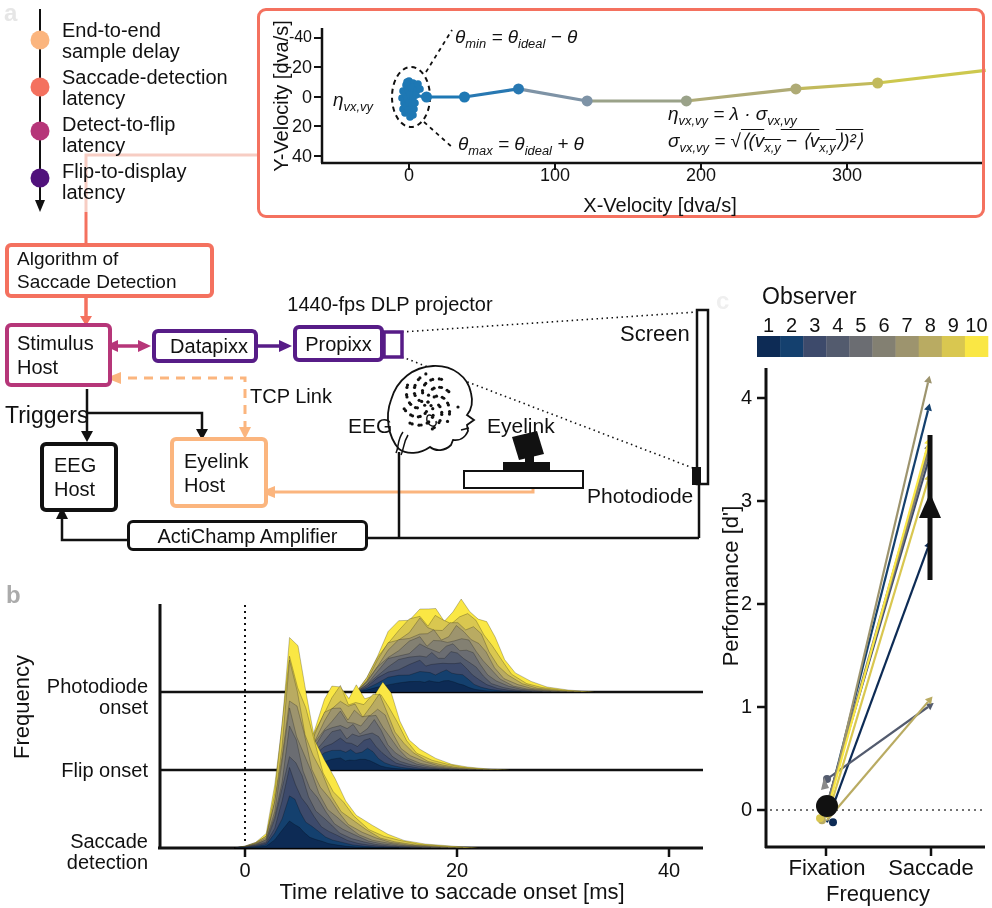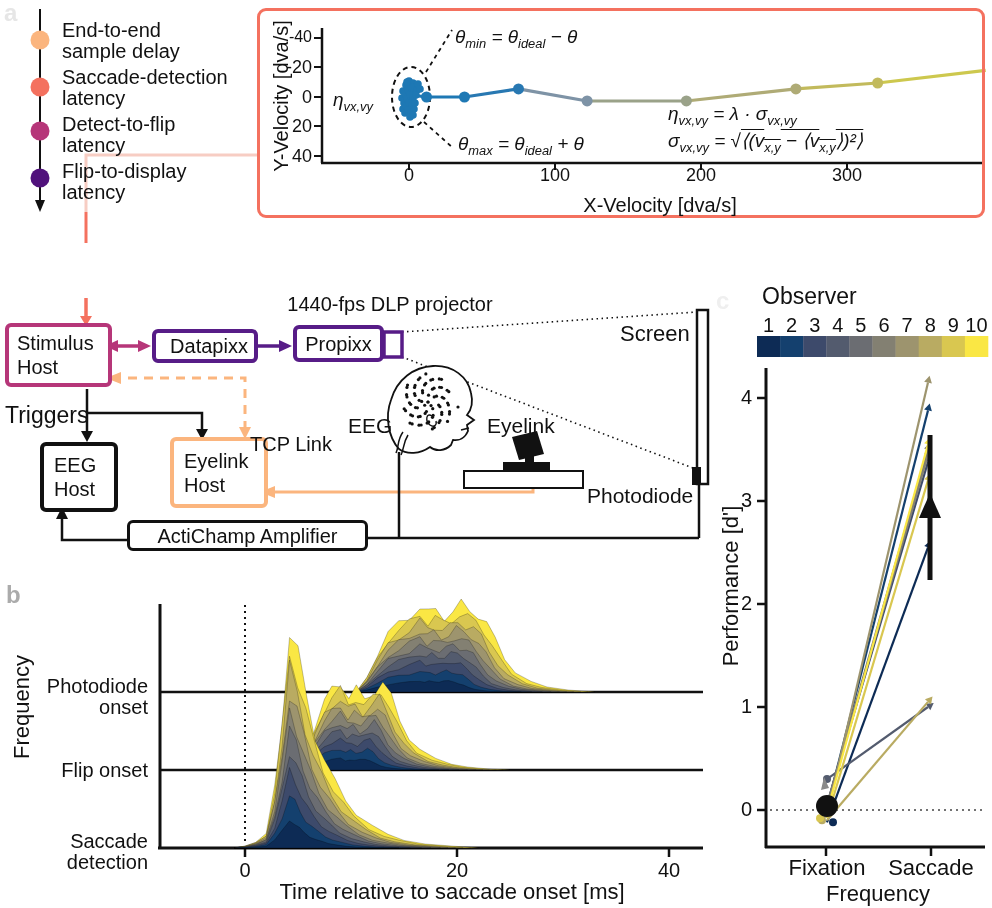--- a/index.html
+++ b/index.html
@@ -379,36 +379,40 @@
   <div class="txt center" style="left:525px;top:166px;width:60px;font-size:18px;">100</div>
   <div class="txt center" style="left:671px;top:166px;width:60px;font-size:18px;">200</div>
   <div class="txt center" style="left:817px;top:166px;width:60px;font-size:18px;">300</div>
   <div class="txt center" style="left:560px;top:183px;width:200px;font-size:20px;margin-top:12px;">X-Velocity [dva/s]</div>
   <div class="txt math" style="left:333px;top:50px;font-size:19px;margin-top:40px;">η<sub>vx,vy</sub></div>
   <div class="txt math" style="left:455px;top:16px;font-size:19px;margin-top:11px;">θ<sub>min</sub> = θ<sub>ideal</sub> − θ</div>
   <div class="txt math" style="left:458px;top:134px;font-size:19px;">θ<sub>max</sub> = θ<sub>ideal</sub> + θ</div>
   <div class="txt math" style="left:668px;top:104px;font-size:19px;">η<sub>vx,vy</sub> = λ · σ<sub>vx,vy</sub></div>
   <div class="txt math" style="left:668px;top:131px;font-size:19px;">σ<sub>vx,vy</sub> = √<span class="ol">⟨(v<sub>x,y</sub> − ⟨v<sub>x,y</sub>⟩)²⟩</span></div>
 
+  <div class="box" style="left:5px;top:243px;width:193px;height:47px;border:4px solid #F4715F;padding-left:8px;font-size:19px;">
+    <div class="bl">Algorithm of</div>
+      <div class="bl">Saccade Detection</div>
+  </div>
   <div class="box" style="left:5px;top:323px;width:91px;height:56px;border:4px solid #B63679;padding-left:8px;font-size:20px;">
     <div class="bl">Stimulus</div>
       <div class="bl">Host</div>
   </div>
   <div class="box center" style="left:152px;top:329px;width:90px;height:26px;border:4px solid #571C87;font-size:20px;padding-left:8px;">
     <div class="bl">Datapixx</div>
   </div>
   <div class="box center" style="left:293px;top:325px;width:83px;height:29px;border:4px solid #571C87;font-size:20px;">
     <div class="bl">Propixx</div>
   </div>
   <div class="txt center" style="left:281px;top:294px;width:218px;font-size:20px;">1440-fps DLP projector</div>
   <div class="txt" style="left:620px;top:322px;font-size:22px;">Screen</div>
   <div class="txt" style="left:348px;top:415px;font-size:21px;">EEG</div>
   <div class="txt" style="left:487px;top:415px;font-size:21px;">Eyelink</div>
   <div class="txt" style="left:587px;top:485px;font-size:21px;">Photodiode</div>
-  <div class="txt" style="left:250px;top:386px;font-size:20px;margin-top:48px;">TCP Link</div>
+  <div class="txt" style="left:250px;top:386px;font-size:20px;">TCP Link</div>
   <div class="txt" style="left:5px;top:403px;font-size:23px;">Triggers</div>
   <div class="box" style="left:40px;top:442px;width:60px;height:62px;border:4px solid #111;padding-left:10px;font-size:20px;">
     <div class="bl">EEG</div>
       <div class="bl">Host</div>
   </div>
   <div class="box" style="left:170px;top:437px;width:80px;height:63px;border:4px solid #FBB57E;padding-left:10px;font-size:20px;">
     <div class="bl">Eyelink</div>
       <div class="bl">Host</div>
   </div>
   <div class="box center" style="left:127px;top:520px;width:235px;height:25px;border:3px solid #111;font-size:20px;">

